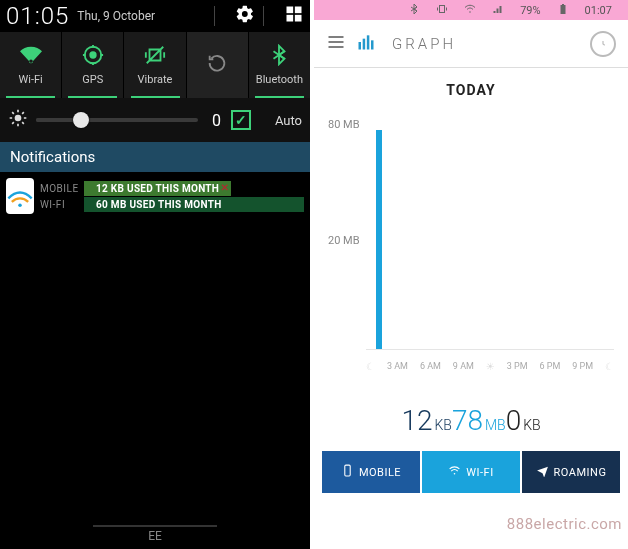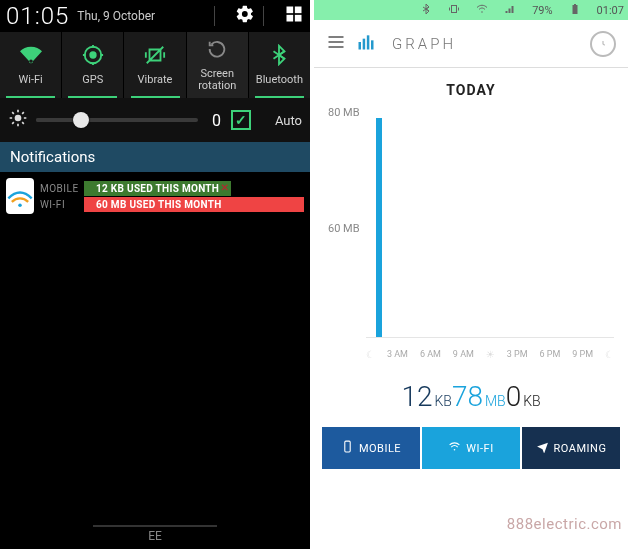--- a/index.html
+++ b/index.html
@@ -41,39 +41,39 @@
 
 .pl-notif{display:flex;align-items:center;padding:6px 6px 8px 6px;background:#000}
 .pl-nicon{width:36px;height:36px;background:#fff;border-radius:4px;margin-right:6px;display:flex;align-items:center;justify-content:center}
 .pl-nicon svg{width:28px;height:28px}
 .pl-nbody{flex:1}
 .pl-nrow{display:flex;align-items:center;margin:1px 0}
 .pl-nlabel{font-size:10px;color:#888;width:44px;letter-spacing:0.5px}
 .pl-nbar{font-size:10px;color:#fff;padding:2px 12px;font-weight:bold;letter-spacing:0.3px}
 .bar-mobile{background:#3d7a2f;min-width:140px;position:relative}
 .bar-mobile .x{position:absolute;right:2px;top:1px;color:#a83030;font-weight:bold}
-.bar-wifi{background:#ef4444;min-width:220px}
+.bar-wifi{background:#14532d;min-width:220px}
 
 .pl-carrier{position:absolute;bottom:6px;left:0;right:0;text-align:center;color:#888;font-size:12px}
 .pl-handle{position:absolute;bottom:22px;left:30%;right:30%;height:2px;background:#333}
 
 
-.pr-status{display:flex;align-items:center;justify-content:flex-end;height:20px;padding:0 4px;background:#86efac;color:#555;font-size:11px;gap:16px}
+.pr-status{display:flex;align-items:center;justify-content:flex-end;height:20px;padding:0 16px;background:#f9a8d4;color:#555;font-size:11px;gap:16px}
 .pr-status svg{width:12px;height:12px;fill:#666}
 
 .pr-header{display:flex;align-items:center;height:48px;padding:0 12px;border-bottom:1px solid #ddd}
 .pr-menu svg{width:20px;height:20px;fill:#555}
 .pr-logo{margin-left:10px;color:#333}
 .pr-logo svg{width:20px;height:20px;fill:#2499cd}
 .pr-title{font-size:15px;letter-spacing:3px;color:#777;margin-left:16px;font-weight:300}
 .pr-clock{margin-left:auto;width:26px;height:26px;border:2px solid #bbb;border-radius:50%;display:flex;align-items:center;justify-content:center}
 
 .pr-today{text-align:center;font-size:14px;font-weight:bold;letter-spacing:1px;padding:14px 0 6px;color:#222}
 
-.pr-chart{position:relative;height:260px;margin:0 14px}
+.pr-chart{position:relative;height:260px;margin:12px 14px}
 .pr-ylabel{position:absolute;left:0;font-size:11px;color:#888}
 .pr-yl1{top:2px}.pr-yl2{top:118px}
 .pr-area{position:absolute;left:38px;right:0;top:8px;bottom:26px;border-bottom:1px solid #e5e5e5}
 .pr-bar{position:absolute;width:6px;background:#1aa3dc;bottom:0}
 .pr-xlabels{position:absolute;left:38px;right:0;bottom:4px;display:flex;justify-content:space-between;font-size:9px;color:#aaa}
 .pr-moon{color:#ddd;font-size:10px}
 
 .pr-stats{display:flex;justify-content:center;align-items:baseline;padding:16px 0 14px}
 .pr-stat{text-align:center}
 .pr-stat .num{font-size:28px;font-weight:300}
@@ -137,21 +137,20 @@
             <path d="M3 21L21 3M6 6h12v12H6z" fill="none" stroke="currentColor" stroke-width="2"></path>
             <path d="M2 9v6M22 9v6" stroke="currentColor" stroke-width="2"></path>
           </svg></span>
       <span class="tlabel">Vibrate</span>
       <span class="underline"></span>
     </div>
     <div class="pl-toggle off">
       <span class="ticon"><svg viewBox="0 0 24 24">
             <path fill="none" stroke="currentColor" stroke-width="2" d="M4 12a8 8 0 1 0 2-5M4 4v4h4"></path>
           </svg></span>
-      <span class="tlabel">Screen rotation</span>
 
     </div>
     <div class="pl-toggle active">
       <span class="ticon"><svg viewBox="0 0 24 24">
             <path d="M12 2v20l6-6-6-4 6-4-6-6z" fill="none" stroke="currentColor" stroke-width="2"></path>
             <path d="M6 8l12 8M6 16l12-8" stroke="currentColor" stroke-width="2"></path>
           </svg></span>
       <span class="tlabel">Bluetooth</span>
       <span class="underline"></span>
     </div>
@@ -240,21 +239,21 @@
       <svg viewBox="0 0 24 24" width="14" height="14">
           <path d="M12 7v5l3 2" stroke="#bbb" stroke-width="2" fill="none"></path>
         </svg>
     </span>
   </div>
 
   <div class="pr-today">TODAY</div>
 
   <div class="pr-chart">
     <span class="pr-ylabel pr-yl1">80 MB</span>
-    <span class="pr-ylabel pr-yl2">60 MB</span>
+    <span class="pr-ylabel pr-yl2">20 MB</span>
     <div class="pr-area" id="plot-area">
         <div class="pr-bar" style="left: 4.16667%; height: 97.5%;"></div>
       </div>
     <div class="pr-xlabels">
       <span class="pr-moon">☾</span>
       <span>3 AM</span>
       <span>6 AM</span>
       <span>9 AM</span>
       <span class="pr-moon">☀</span>
       <span>3 PM</span>

